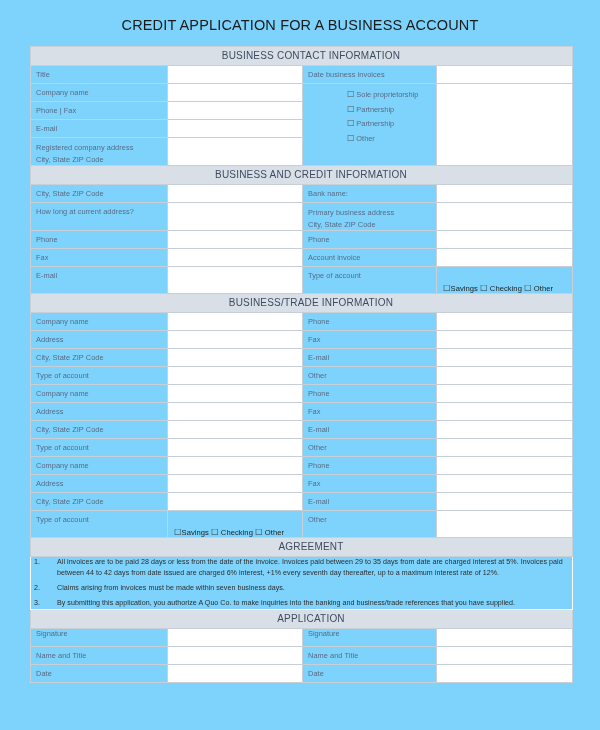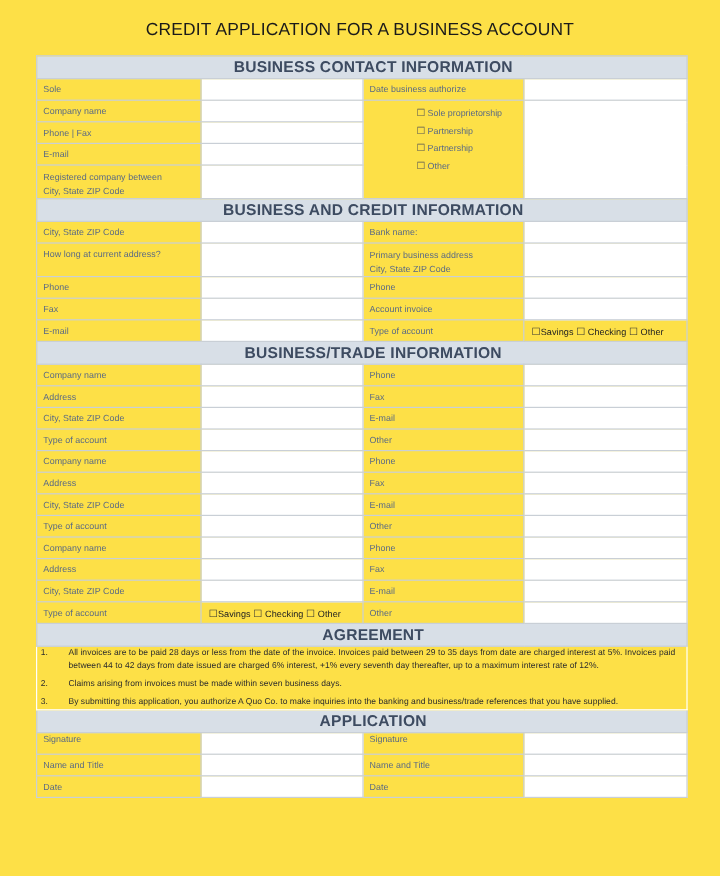--- a/index.html
+++ b/index.html
@@ -6,21 +6,21 @@
   body{
     width:600px;height:730px;
     background:#ffffff;
     font-family:"Liberation Sans", sans-serif;
     overflow:hidden;
     position:relative;
   }
   .page{
     position:absolute;
     left:0;top:0;width:600px;height:730px;
-    background:#fde047;
+    background:#7dd3fc;
     box-sizing:border-box;
   }
   .doc-title{
     position:absolute;
     left:0;top:17px;width:600px;
     text-align:center;
     font-size:14.5px;
     letter-spacing:0.15px;
     color:#1a1a1a;
     font-weight:400;
@@ -52,33 +52,34 @@
     line-height:11.5px;
     white-space:normal;
   }
   td.sect{
     background:#d8dfe7;
     border:1px solid #c9cfd6;
     height:18px;
   }
   .sect-title{
     text-align:center;
-    font-size:13px;
-    font-weight:bold;
+    font-size:10px;
+    font-weight:normal;
     color:#3d4b61;
     letter-spacing:0.2px;
     line-height:18px;
     margin-left:19px;
   }
   .chk-cell{
     font-size:7.6px;
     color:#222;
     padding:4px 0 0 6px;
     white-space:nowrap;
     letter-spacing:0.05px;
+    margin-top:12px;
   }
   .chk-cell .bx{
     font-size:8.4px;
     color:#333;
   }
   .optrow{
     font-size:7.4px;
     color:#5a6a84;
     padding:4px 0 4px 5px;
     line-height:14.5px;
@@ -134,25 +135,25 @@
       </colgroup>
 
       <tbody>
           <tr>
         <td class="sect" colspan="4">
           <div class="sect-title">BUSINESS CONTACT INFORMATION</div>
         </td>
       </tr>
       <tr>
         <td>
-          <div class="lbl">Sole</div>
-        </td>
-        <td class="blank"></td>
-        <td>
-          <div class="lbl">Date business authorize</div>
+          <div class="lbl">Title</div>
+        </td>
+        <td class="blank"></td>
+        <td>
+          <div class="lbl">Date business invoices</div>
         </td>
         <td class="blank"></td>
       </tr>
       <tr>
         <td>
           <div class="lbl">Company name</div>
         </td>
         <td class="blank"></td>
         <td rowspan="4">
           <div class="optrow">
@@ -171,21 +172,21 @@
         <td class="blank"></td>
       </tr>
       <tr>
         <td>
           <div class="lbl">E-mail</div>
         </td>
         <td class="blank"></td>
       </tr>
       <tr>
         <td class="tallcell">
-          <div class="lbl two-line"><span>Registered company between</span><br><span>City, State ZIP Code</span></div>
+          <div class="lbl two-line"><span>Registered company address</span><br><span>City, State ZIP Code</span></div>
         </td>
         <td class="blank tallcell"></td>
       </tr>
 
       <tr>
         <td class="sect" colspan="4">
           <div class="sect-title">BUSINESS AND CREDIT INFORMATION</div>
         </td>
       </tr>
       <tr>

